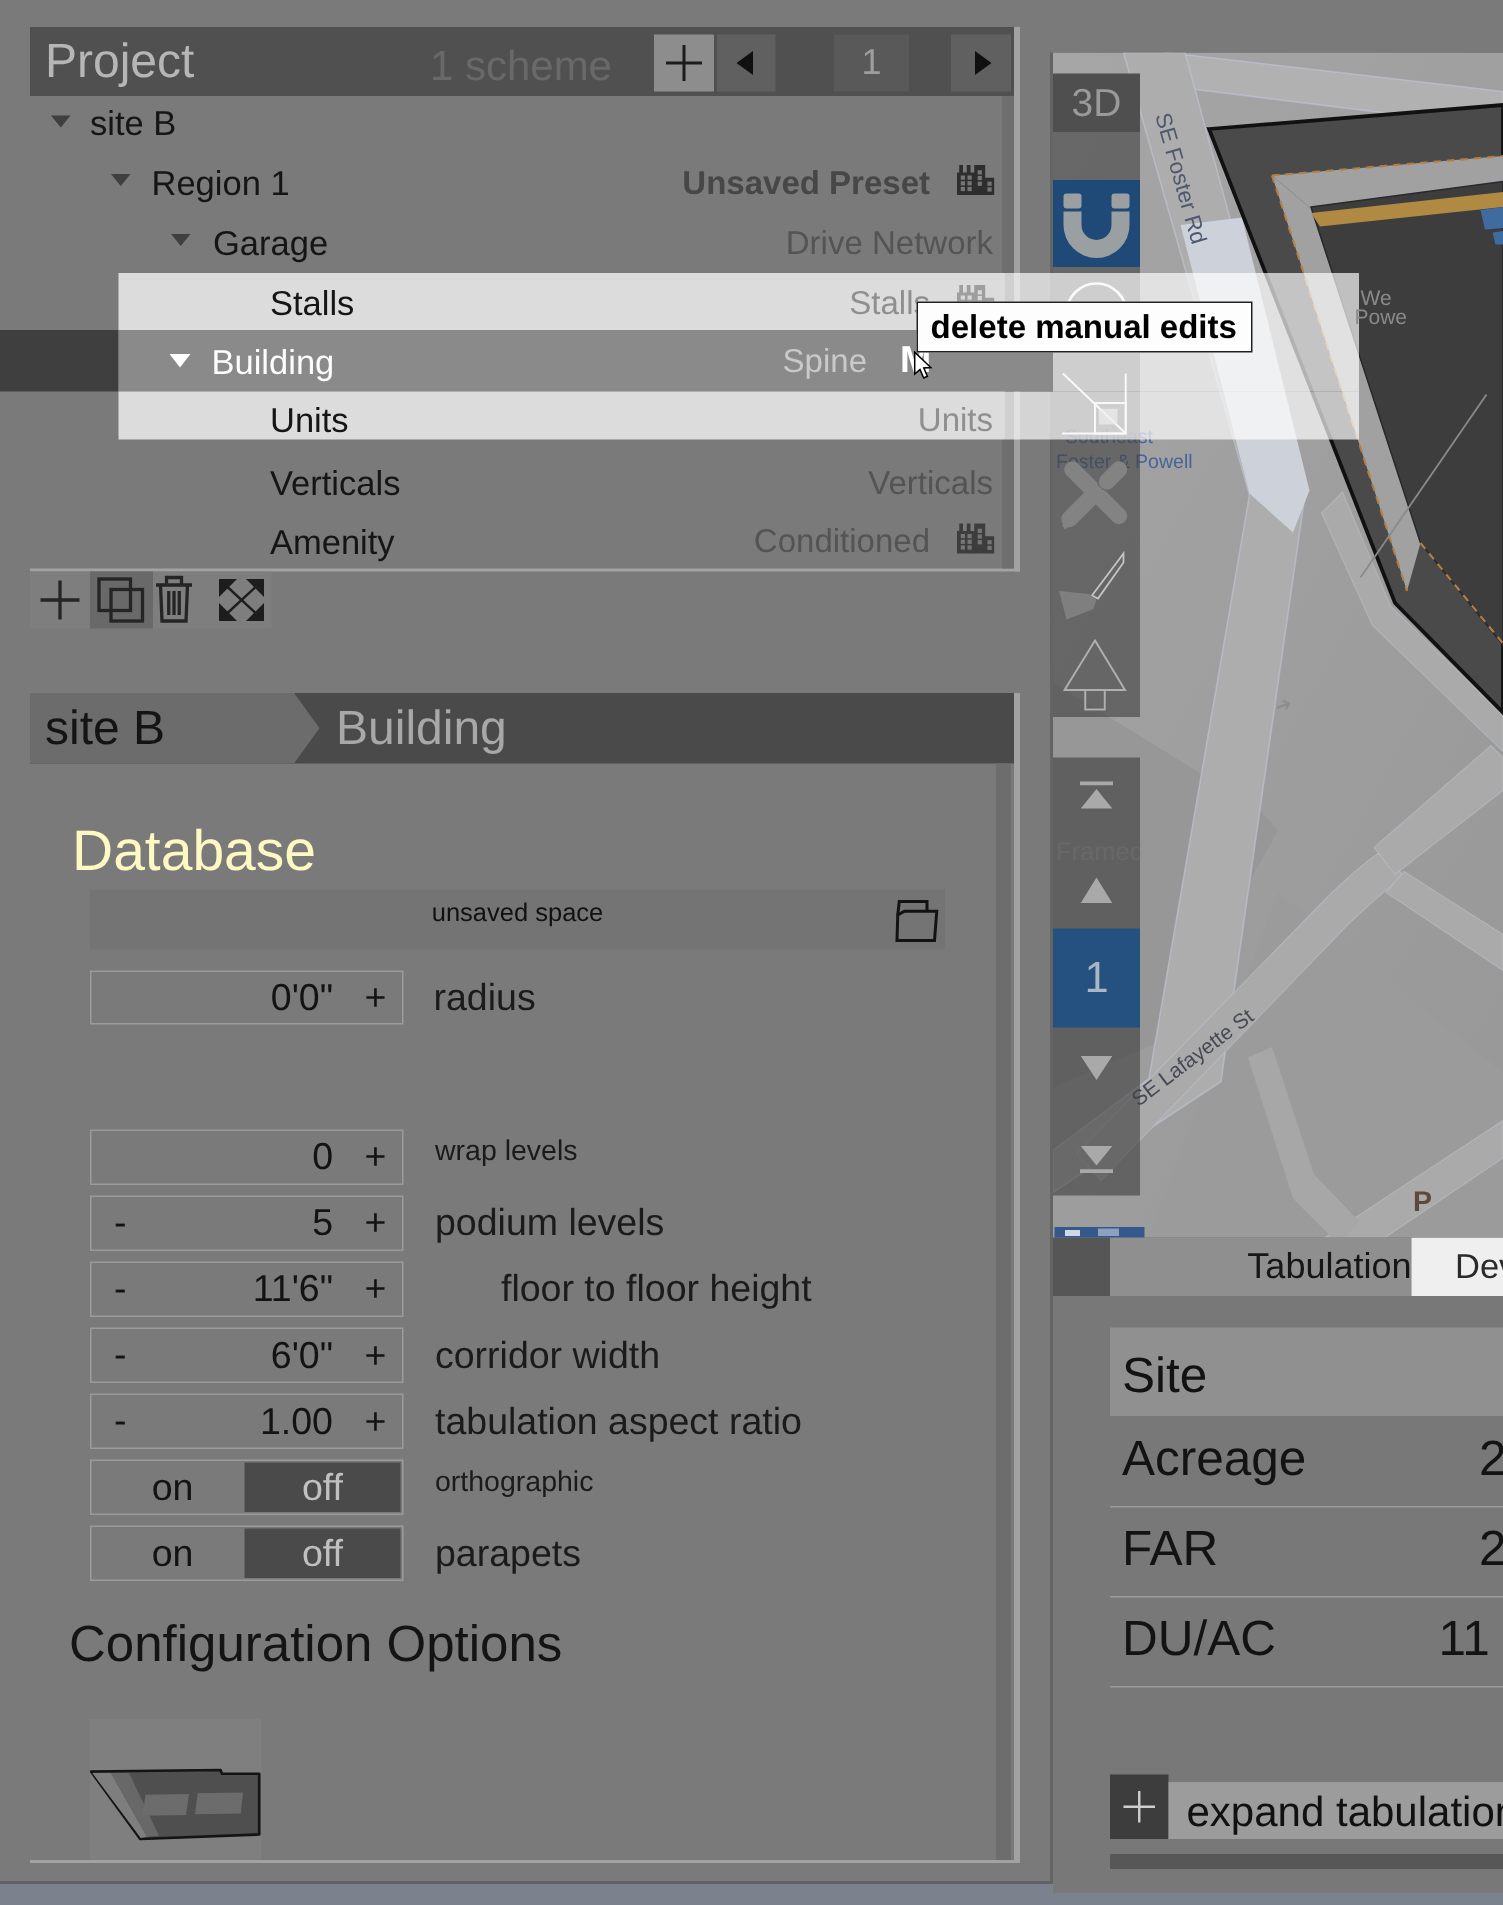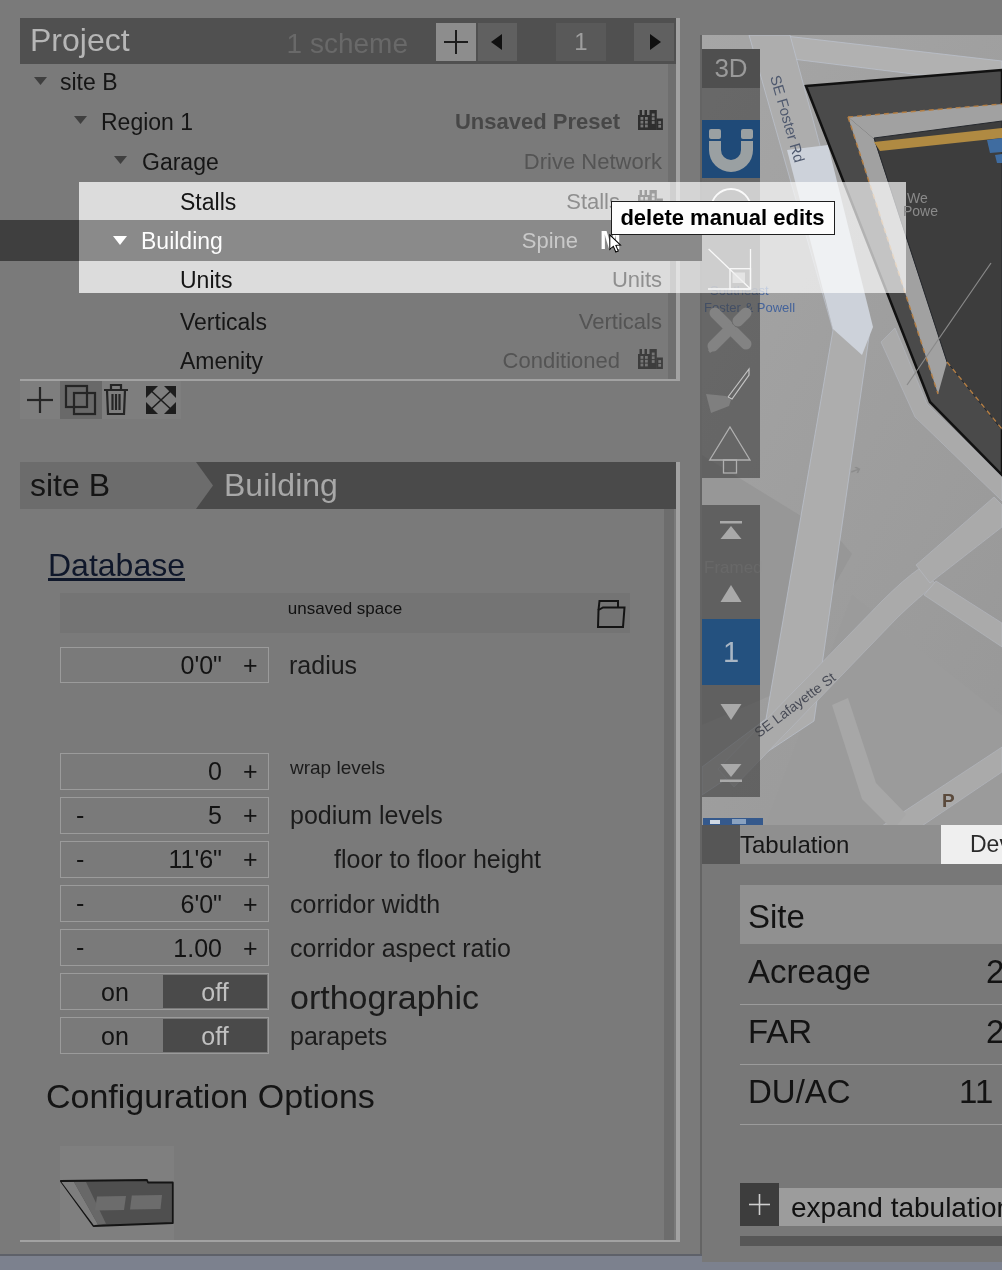--- a/index.html
+++ b/index.html
@@ -257,21 +257,21 @@
   <svg class="abs" style="left:0;top:0;" width="220" height="47">
       <polygon points="0,0 176,0 193,23.5 176,47 0,47" fill="#6c6c6c"></polygon>
     </svg>
   <div class="txt" style="left:10px;top:5px;font-size:32px;color:#141414;">site B</div>
   <div class="txt" style="left:204px;top:5px;font-size:32px;color:#a8a8a8;">Building</div>
 
   <div class="abs" style="left:656px;top:0;width:4px;height:780px;background:#a2a2a2;"></div>
   <div class="abs" style="left:644px;top:47px;width:10px;height:731px;background:#6d6d6d;"></div>
   <div class="abs" style="left:0;top:778px;width:660px;height:2px;background:#a2a2a2;z-index:9;"></div>
 
-  <div class="txt" style="left:28px;top:85px;font-size:32px;color:#0f172a;text-decoration:underline;">Database</div>
+  <div class="txt" style="left:28px;top:85px;font-size:38px;color:#fef9c3;">Database</div>
   <div class="abs" style="left:40px;top:131px;width:570px;height:40px;background:#747474;"></div>
   <div class="txt" style="left:40px;top:137px;width:570px;text-align:center;font-size:17px;color:#111;">unsaved space</div>
   <svg class="abs" style="left:575px;top:136px;" width="31" height="31" viewBox="0 0 31 31">
     <path d="M 3.5,12 L 4.5,3 L 23,3 L 23,9" fill="none" stroke="#131313" stroke-width="2"></path>
     <polygon points="8,9.5 29.5,9.5 28,29 3,29 3.5,12" fill="none" stroke="#131313" stroke-width="2"></polygon>
   </svg>
 
   <div class="abs" style="left:40px;top:184.5px;width:209px;height:36.5px;border:1px solid #9b9b9b;box-sizing:border-box;"></div>
   <div class="txt" style="left:40px;top:189px;width:162px;text-align:right;font-size:25px;color:#131313;">0'0"</div>
   <div class="txt" style="left:223px;top:189px;font-size:25px;color:#131313;">+</div>
@@ -295,26 +295,26 @@
       <div class="txt" style="left:270px;top:383.4px;font-size:25px;color:#1b1b1b;margin-left:44px;">floor to floor height</div>
       <div class="abs" style="left:40px;top:423px;width:209px;height:37px;border:1px solid #9b9b9b;box-sizing:border-box;"></div>
       <div class="txt" style="left:56px;top:427px;font-size:25px;color:#131313;">-</div>
       <div class="txt" style="left:40px;top:427.5px;width:162px;text-align:right;font-size:25px;color:#131313;">6'0"</div>
       <div class="txt" style="left:223px;top:427.5px;font-size:25px;color:#131313;">+</div>
       <div class="txt" style="left:270px;top:427.5px;font-size:25px;color:#1b1b1b;">corridor width</div>
       <div class="abs" style="left:40px;top:467.1px;width:209px;height:37px;border:1px solid #9b9b9b;box-sizing:border-box;"></div>
       <div class="txt" style="left:56px;top:471.1px;font-size:25px;color:#131313;">-</div>
       <div class="txt" style="left:40px;top:471.6px;width:162px;text-align:right;font-size:25px;color:#131313;">1.00</div>
       <div class="txt" style="left:223px;top:471.6px;font-size:25px;color:#131313;">+</div>
-      <div class="txt" style="left:270px;top:471.6px;font-size:25px;color:#1b1b1b;">corridor aspect ratio</div>
+      <div class="txt" style="left:270px;top:471.6px;font-size:25px;color:#1b1b1b;">tabulation aspect ratio</div>
       <div class="abs" style="left:40px;top:511.2px;width:209px;height:37px;border:1px solid #9b9b9b;box-sizing:border-box;"></div>
       <div class="txt" style="left:40px;top:515.7px;width:110px;text-align:center;font-size:25px;color:#131313;">on</div>
       <div class="abs" style="left:143px;top:513.2px;width:104px;height:33px;background:#4a4a4a;"></div>
       <div class="txt" style="left:143px;top:515.7px;width:104px;text-align:center;font-size:25px;color:#c0c0c0;">off</div>
-      <div class="txt" style="left:270px;top:515.7px;font-size:34px;color:#1b1b1b;">orthographic</div>
+      <div class="txt" style="left:270px;top:515.7px;font-size:19px;color:#1b1b1b;">orthographic</div>
       <div class="abs" style="left:40px;top:555.3px;width:209px;height:37px;border:1px solid #9b9b9b;box-sizing:border-box;"></div>
       <div class="txt" style="left:40px;top:559.8px;width:110px;text-align:center;font-size:25px;color:#131313;">on</div>
       <div class="abs" style="left:143px;top:557.3px;width:104px;height:33px;background:#4a4a4a;"></div>
       <div class="txt" style="left:143px;top:559.8px;width:104px;text-align:center;font-size:25px;color:#c0c0c0;">off</div>
       <div class="txt" style="left:270px;top:559.8px;font-size:25px;color:#1b1b1b;">parapets</div>
     </div>
 
   <div class="txt" style="left:26px;top:615px;font-size:34px;color:#141414;">Configuration Options</div>
 
   <div class="abs" style="left:40px;top:684px;width:114px;height:96px;background:#7f7f7f;"></div>
@@ -324,21 +324,21 @@
     <polygon points="14,36 26,36 46,77.8 38,78.5" fill="#686868"></polygon>
     <polygon points="37,50.5 66,50 64,64 35,64.5" fill="#6c6c6c"></polygon>
     <polygon points="71.8,49.5 102,49 100.5,63 70,63.5" fill="#6c6c6c"></polygon>
   </svg>
 </div>
 
 <div class="abs" style="left:0;top:1254px;width:1002px;height:16px;background:#7c818e;border-top:2px solid #5e6169;box-sizing:border-box;z-index:3;"></div>
 
 <div class="abs" style="left:702px;top:825px;width:300px;height:437px;background:#787878;overflow:hidden;z-index:4;">
   <div class="abs" style="left:0;top:0;width:38px;height:39px;background:#565656;"></div>
-  <div class="abs" style="left:38px;top:0;width:201px;height:39px;background:#8f8f8f;color:#161616;font-size:24px;text-align:left;line-height:39px;">Tabulation</div>
+  <div class="abs" style="left:38px;top:0;width:201px;height:39px;background:#8f8f8f;color:#161616;font-size:24px;text-align:right;line-height:39px;">Tabulation</div>
   <div class="abs" style="left:239px;top:0;width:61px;height:39px;background:#efefef;color:#2b2b2b;font-size:23px;line-height:39px;padding-left:29px;box-sizing:border-box;">Dev</div>
   <div class="abs" style="left:38px;top:60px;width:262px;height:59px;background:#909090;"></div>
   <div class="txt" style="left:46px;top:73px;font-size:33px;color:#131313;">Site</div>
   <div class="txt" style="left:46px;top:128px;font-size:33px;color:#131313;">Acreage</div>
   <div class="txt" style="left:284px;top:128px;font-size:33px;color:#131313;">2</div>
   <div class="abs" style="left:38px;top:179px;width:262px;height:1px;background:#9b9b9b;"></div>
   <div class="txt" style="left:46px;top:188px;font-size:33px;color:#131313;">FAR</div>
   <div class="txt" style="left:284px;top:188px;font-size:33px;color:#131313;">2</div>
   <div class="abs" style="left:38px;top:239px;width:262px;height:1px;background:#9b9b9b;"></div>
   <div class="txt" style="left:46px;top:248px;font-size:33px;color:#131313;">DU/AC</div>

